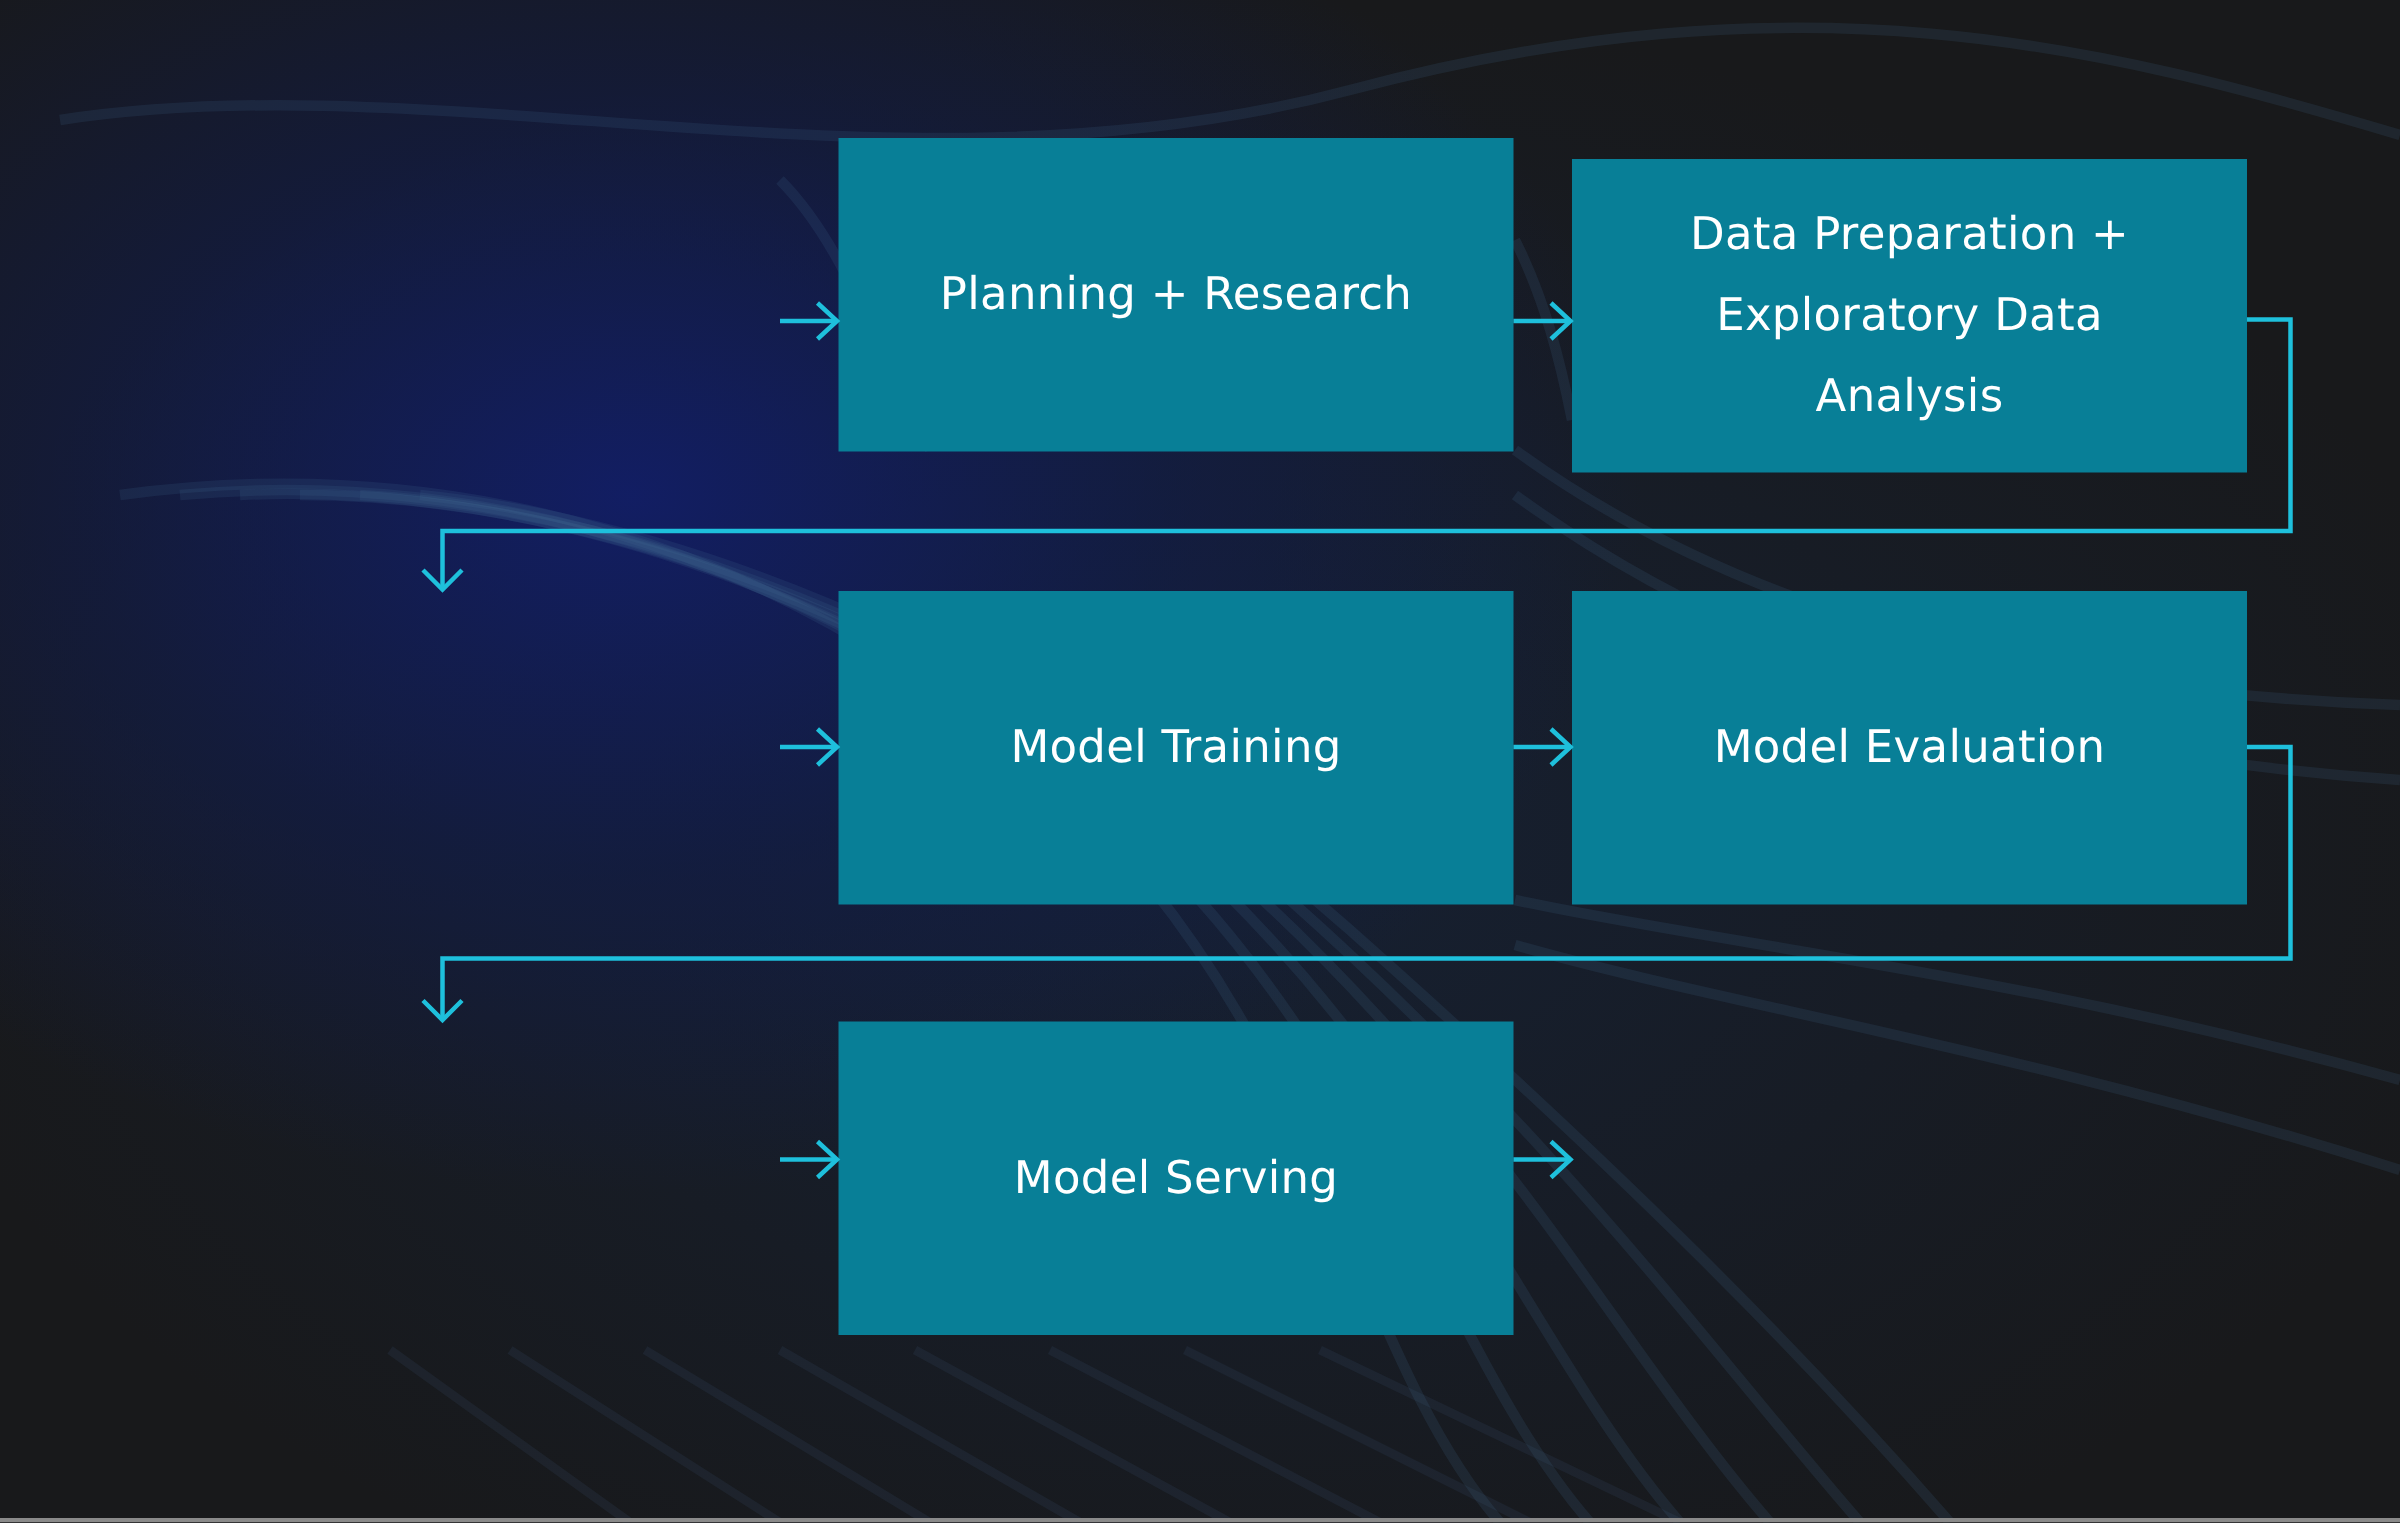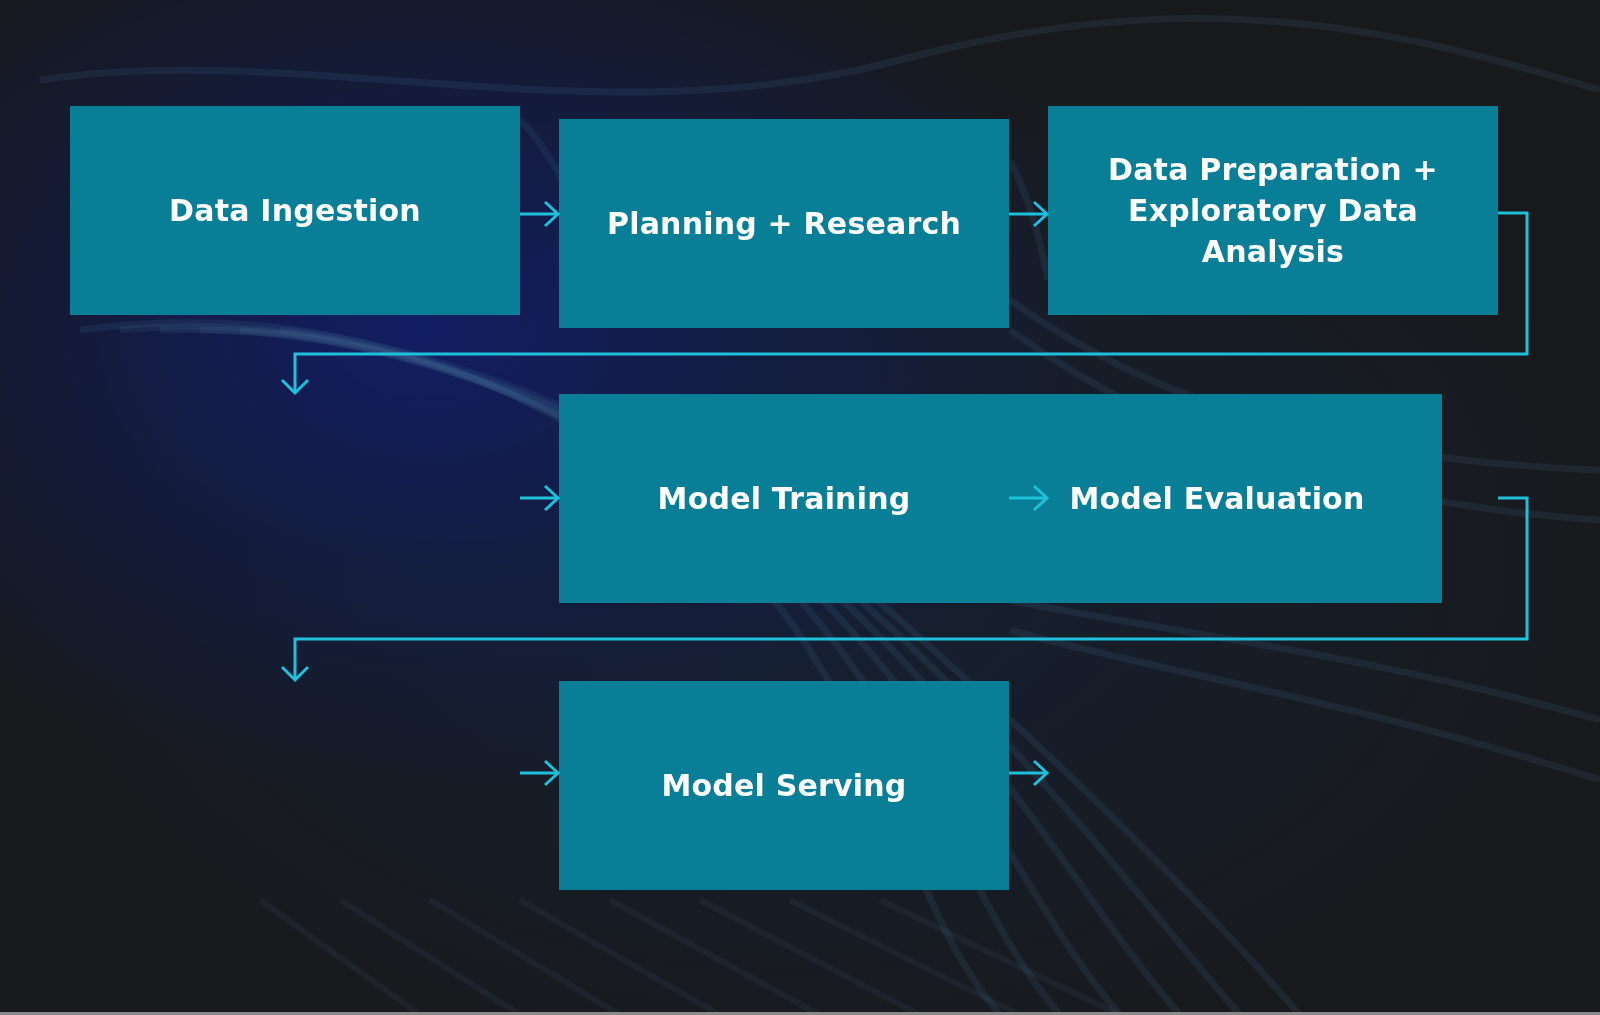--- a/index.html
+++ b/index.html
@@ -19,21 +19,21 @@
   .waves { position:absolute; left:0; top:0; width:1600px; height:1015px; pointer-events:none; }
   .box {
     position:absolute;
     width:450px; height:209px;
     background:#087f97;
     display:flex; align-items:center; justify-content:center;
     text-align:center;
     box-sizing:border-box; padding:0 30px;
   }
   .box span {
-    color:#ffffff; font-weight:bold; font-size:30px; line-height:41px;
+    color:#ffffff; font-weight:normal; font-size:30px; line-height:54px;
     letter-spacing:0.2px;
   }
   .connectors { position:absolute; left:0; top:0; width:1600px; height:1015px; }
   .bottom-strip { position:absolute; left:0; top:1012px; width:1600px; height:3px; background:#8a8a8a; }
 </style>
 </head>
 <body>
 
 <div class="canvas">
 
@@ -58,34 +58,31 @@
       <path d="M340 900 L 520 1015"></path>
       <path d="M430 900 L 620 1015"></path>
       <path d="M520 900 L 720 1015"></path>
       <path d="M610 900 L 820 1015"></path>
       <path d="M700 900 L 920 1015"></path>
       <path d="M790 900 L 1020 1015"></path>
       <path d="M880 900 L 1120 1015"></path>
     </g>
   </svg>
 
-  <div class="box" style="left:70px; top:106px;">
-    <span>Data Ingestion</span>
-  </div>
-  <div class="box" style="left:559px; top:119px;">
+  <div class="box" style="left:559px; top:92px;">
     <span>Planning + Research</span>
   </div>
   <div class="box" style="left:1048px; top:106px; padding:0 60px;">
     <span>Data Preparation + Exploratory Data Analysis</span>
   </div>
 
   <div class="box" style="left:559px; top:394px;">
     <span>Model Training</span>
   </div>
-  <div class="box" style="left:992px; top:394px;">
+  <div class="box" style="left:1048px; top:394px;">
     <span>Model Evaluation</span>
   </div>
 
   <div class="box" style="left:559px; top:681px;">
     <span>Model Serving</span>
   </div>
 
   <svg class="connectors" viewBox="0 0 1600 1015">
     <g fill="none" stroke="#1ec0dc" stroke-width="3" stroke-linecap="butt" stroke-linejoin="miter">
 

